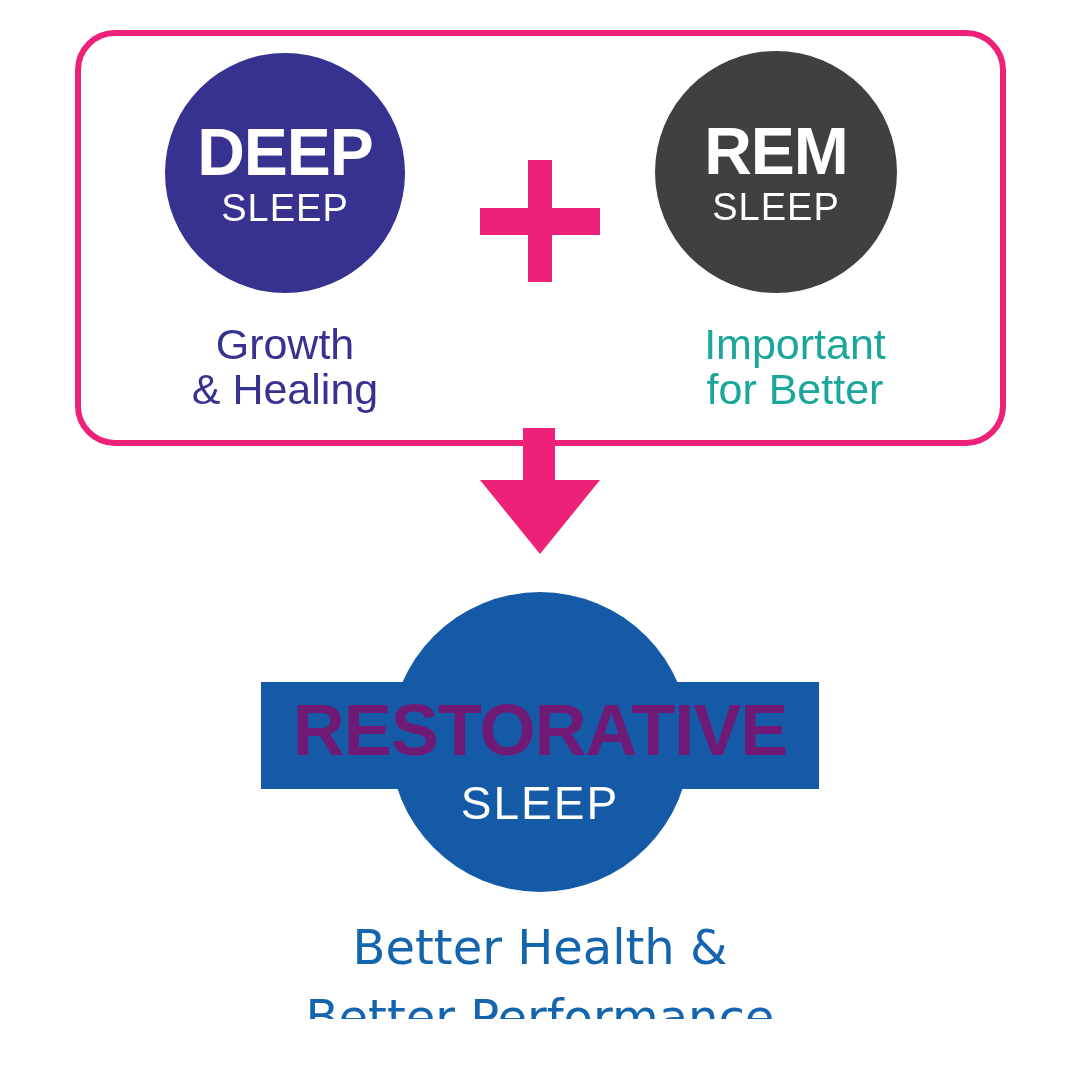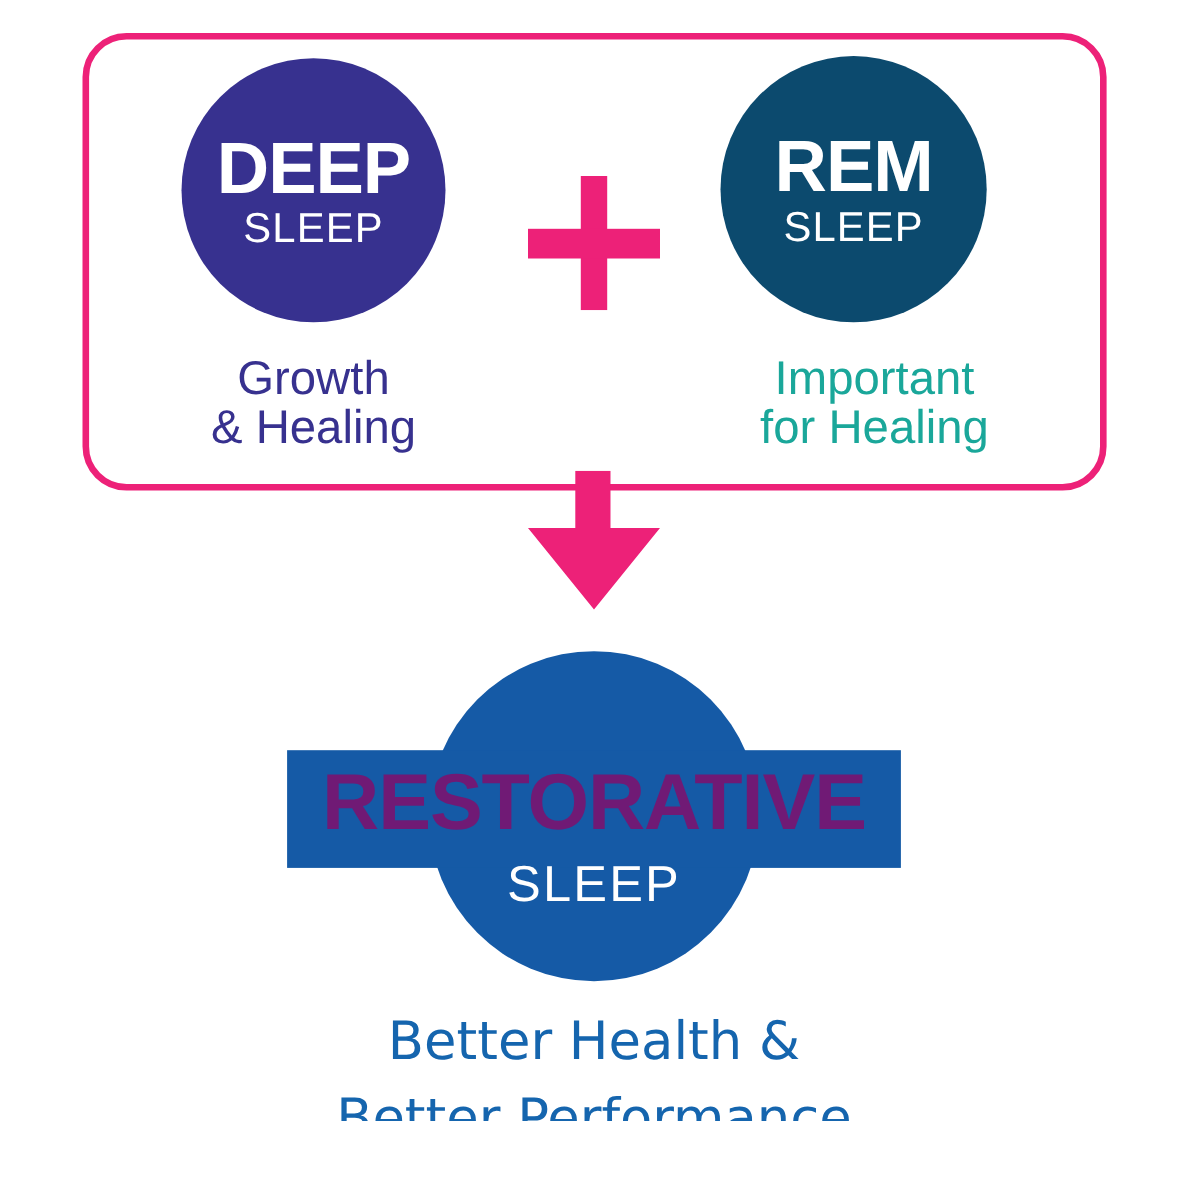--- a/index.html
+++ b/index.html
@@ -22,21 +22,21 @@
   
   .stage-circle{
     position:absolute;
     border-radius:50%;
     display:flex;flex-direction:column;
     align-items:center;justify-content:center;
     gap:4px;
     color:#ffffff;text-align:center;
   }
   .deep-circle{left:165px;top:53px;width:240px;height:240px;background:#37318f;}
-  .rem-circle{left:655px;top:51px;width:242px;height:242px;background:#0c4a6e;}
+  .rem-circle{left:655px;top:51px;width:242px;height:242px;background:#404040;}
   .circle-title{
     font-size:66px;font-weight:bold;line-height:1;
     letter-spacing:-1px;
   }
   .circle-sub{
     font-size:38px;font-weight:300;line-height:1;
     letter-spacing:1px;
   }
   
   .plus-wrap{position:absolute;left:480px;top:160px;width:120px;height:122px;}
@@ -102,21 +102,21 @@
   </div>
 
   <div class="stage-circle rem-circle">
     <div class="circle-title">REM</div>
     <div class="circle-sub">SLEEP</div>
   </div>
 
   <div class="caption caption-deep">Growth
 &amp; Healing</div>
   <div class="caption caption-rem">Important
-for Healing</div>
+for Better</div>
 
   <div class="arrow-wrap">
     <svg width="124" height="128" viewBox="0 0 124 128" xmlns="http://www.w3.org/2000/svg">
       <polygon points="45,0 77,0 77,52 122,52 62,126 2,52 45,52" fill="#ed2178"></polygon>
     </svg>
   </div>
 
   <div class="resto-circle"></div>
   <div class="resto-band"></div>
   <div class="resto-title">RESTORATIVE</div>

